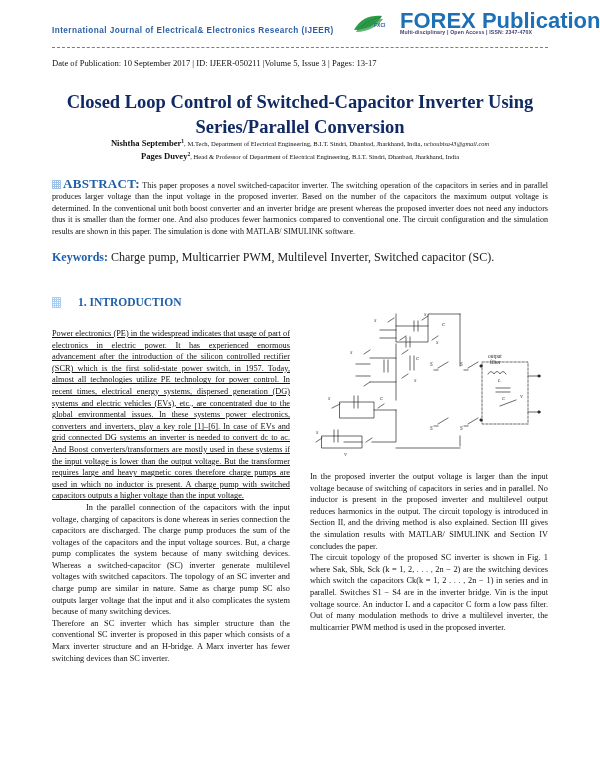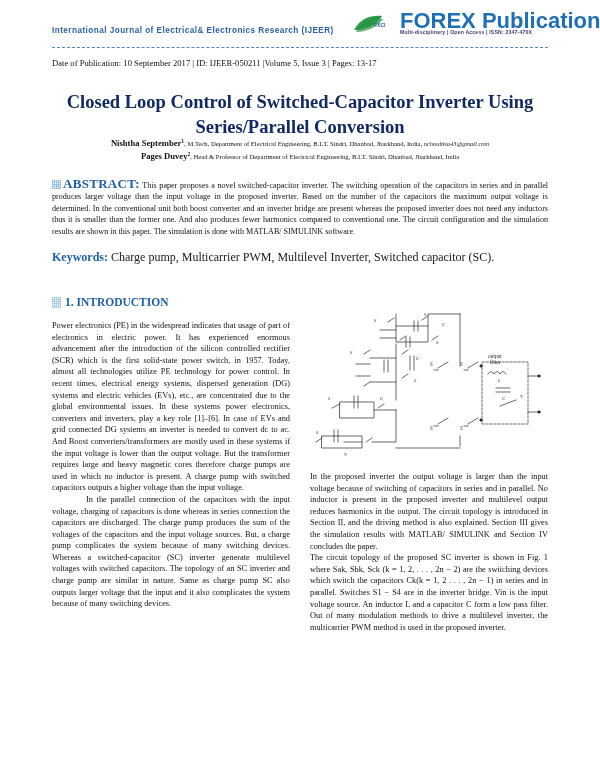--- a/index.html
+++ b/index.html
@@ -139,21 +139,21 @@
     color: #222;
   }
 
   
   .sec-head {
     font-family: "Liberation Serif", serif;
     font-weight: bold;
     font-size: 11.5px;
     color: #1f5fa9;
     position: relative;
-    padding-left: 13px;
+    padding-left: 26px;
     margin: 0;
   }
   .sec-head::before {
     content: "";
     position: absolute;
     left: 0;
     top: 1px;
     width: 9px;
     height: 11px;
     background-image:
@@ -227,21 +227,21 @@
 
   .para {
     font-size: 8.3px;
     line-height: 11.6px;
     text-align: justify;
     color: #111;
     margin: 0 0 0 0;
   }
   .para.indent { text-indent: 34px; }
   .para + .para { }
-  .sec-head + .para { margin-top: 12px; }
+  .sec-head + .para { margin-top: 20px; text-decoration: underline; }
 
   
   .figure-box {
     position: relative;
     width: 238px;
     height: 165px;
   }
   .fig-svg {
     position: absolute;
     left: 0;
@@ -312,20 +312,21 @@
     <span class="kw-label">Keywords:</span>
     <span>Charge pump, Multicarrier PWM, Multilevel Inverter, Switched capacitor (SC).</span>
   </div>
 
   <div class="columns">
 
     <div class="col col-left">
       <div class="sec-head">1. INTRODUCTION</div>
       <p class="para">Power electronics (PE) in the widespread indicates that usage of part of electronics in electric power. It has experienced enormous advancement after the introduction of the silicon controlled rectifier (SCR) which is the first solid-state power switch, in 1957. Today, almost all technologies utilize PE technology for power control. In recent times, electrical energy systems, dispersed generation (DG) systems and electric vehicles (EVs), etc., are concentrated due to the global environmental issues. In these systems power electronics, converters and inverters, play a key role [1]–[6]. In case of EVs and grid connected DG systems an inverter is needed to convert dc to ac. And Boost converters/transformers are mostly used in these systems if the input voltage is lower than the output voltage. But the transformer requires large and heavy magnetic cores therefore charge pumps are used in which no inductor is present. A charge pump with switched capacitors outputs a higher voltage than the input voltage.</p>
       <p class="para indent">In the parallel connection of the capacitors with the input voltage, charging of capacitors is done whereas in series connection the capacitors are discharged. The charge pump produces the sum of the voltages of the capacitors and the input voltage sources. But, a charge pump complicates the system because of many switching devices. Whereas a switched-capacitor (SC) inverter generate multilevel voltages with switched capacitors. The topology of an SC inverter and charge pump are similar in nature. Same as charge pump SC also outputs larger voltage that the input and it also complicates the system because of many switching devices.</p>
+      <p class="para">Therefore an SC inverter which has simpler structure than the conventional SC inverter is proposed in this paper which consists of a Marx inverter structure and an H-bridge. A Marx inverter has fewer switching devices than SC inverter.</p>
     </div>
 
     <div class="col col-right">
 
       <div class="figure-box">
         <svg class="fig-svg" width="238" height="165" viewBox="0 0 238 165">
           <g stroke="#2a2a2a" stroke-width="0.7" fill="none" stroke-linecap="square">
 
             <path d="M86 18 L86 30 L118 30 L118 18 L150 18"></path>
             <path d="M86 30 L86 46 L118 46 L118 30"></path>

